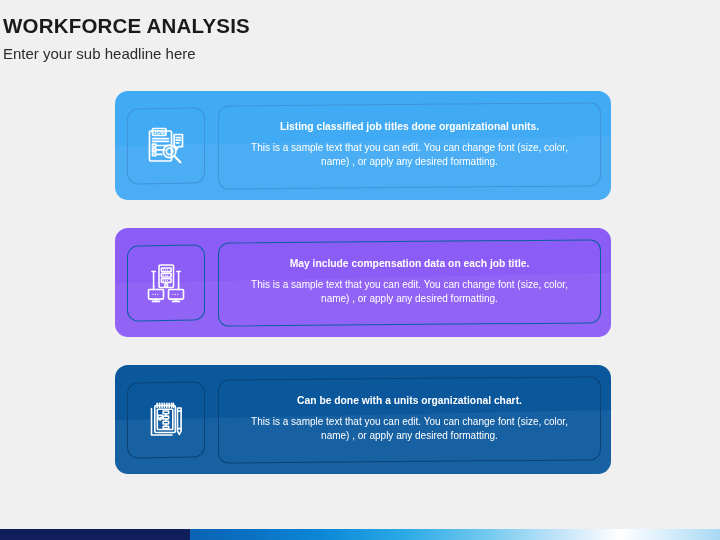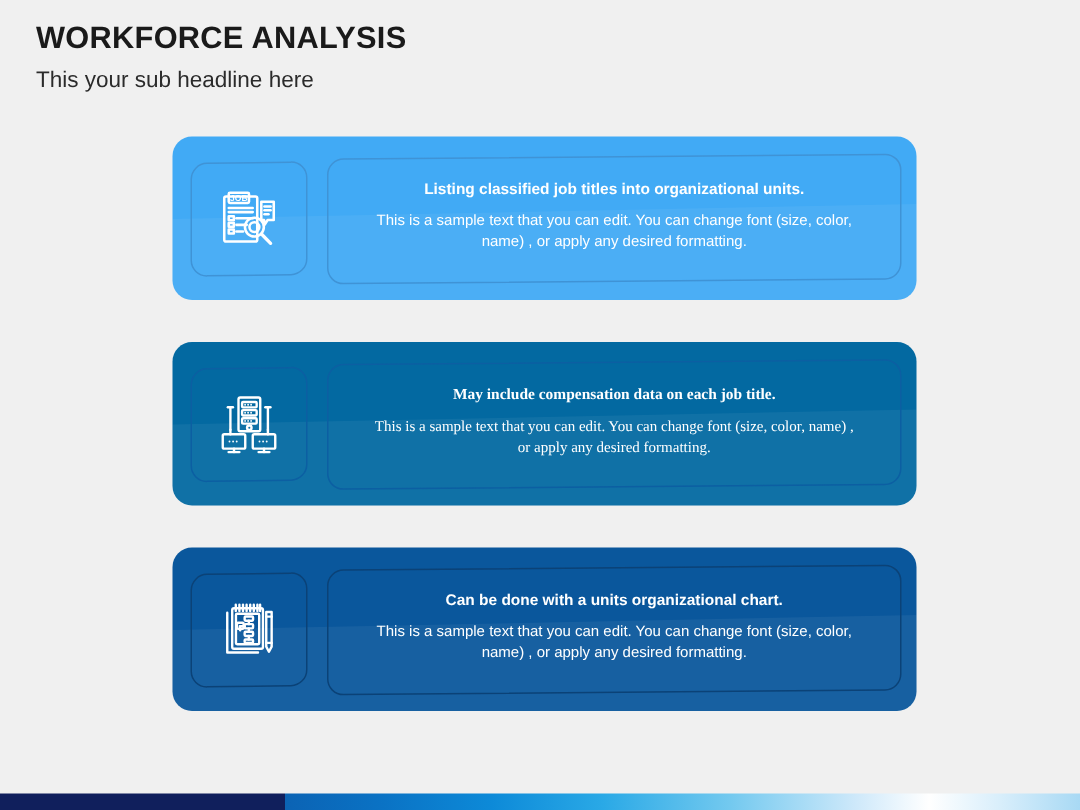--- a/index.html
+++ b/index.html
@@ -11,21 +11,21 @@
     height: 540px;
     background: #f0f0f0;
     font-family: "Liberation Sans", sans-serif;
     overflow: hidden;
     position: relative;
   }
 
   
   #slide-header {
     position: absolute;
-    left: 24px;
+    left: 3px;
     top: 14px;
     width: 690px;
   }
   #page-title {
     font-size: 20.5px;
     font-weight: bold;
     color: #1a1a1a;
     letter-spacing: 0.2px;
     line-height: 1.15;
     margin: 0;
@@ -146,21 +146,21 @@
     line-height: 1.45;
     margin: 0;
     max-width: 320px;
   }
 
   
   .card-1 { background: #41aaf5; }
   .card-1 .icon-tile .tile-outline { border: 1.3px solid #3f93d6; }
   .card-1 .text-panel .panel-outline { border: 1.3px solid #3f93d6; }
 
-  .card-2 { background: #0369a1; font-family: Liberation Serif, serif; }
+  .card-2 { background: #8b5cf6; }
   .card-2 .icon-tile .tile-outline { border: 1.3px solid #0c5fa2; }
   .card-2 .text-panel .panel-outline { border: 1.3px solid #0c5fa2; }
 
   .card-3 { background: #0a579c; }
   .card-3 .icon-tile .tile-outline { border: 1.3px solid #0b4277; }
   .card-3 .text-panel .panel-outline { border: 1.3px solid #0b4277; }
 
   
   #bottom-bar {
     position: absolute;
@@ -188,21 +188,21 @@
       #ffffff 81%,
       #d8eefb 90%,
       #a8d9f4 100%);
   }
 </style>
 </head>
 <body>
 
 <div id="slide-header">
   <h1 id="page-title">WORKFORCE ANALYSIS</h1>
-  <p id="page-subtitle">This your sub headline here</p>
+  <p id="page-subtitle">Enter your sub headline here</p>
 </div>
 
 <div id="cards">
 
   <div class="card card-1">
     <div class="card-sheen"></div>
 
     <div class="icon-tile">
       <div class="tile-outline"></div>
       <span class="icon-glyph">
@@ -229,21 +229,21 @@
 
           <circle cx="27.6" cy="29.4" r="6.3"></circle>
           <circle cx="27.6" cy="29.4" r="3.3"></circle>
           <line x1="32.3" y1="34" x2="38.4" y2="40.2" stroke-width="2.2"></line>
         </svg>
       </span>
     </div>
 
     <div class="text-panel">
       <div class="panel-outline"></div>
-      <p class="card-heading">Listing classified  job titles into organizational units.</p>
+      <p class="card-heading">Listing classified  job titles done organizational units.</p>
       <p class="card-body">This is a sample text that you can edit. You can change font (size, color, name) , or apply any desired formatting.</p>
     </div>
   </div>
 
   <div class="card card-2">
     <div class="card-sheen"></div>
 
     <div class="icon-tile">
       <div class="tile-outline"></div>
       <span class="icon-glyph">

